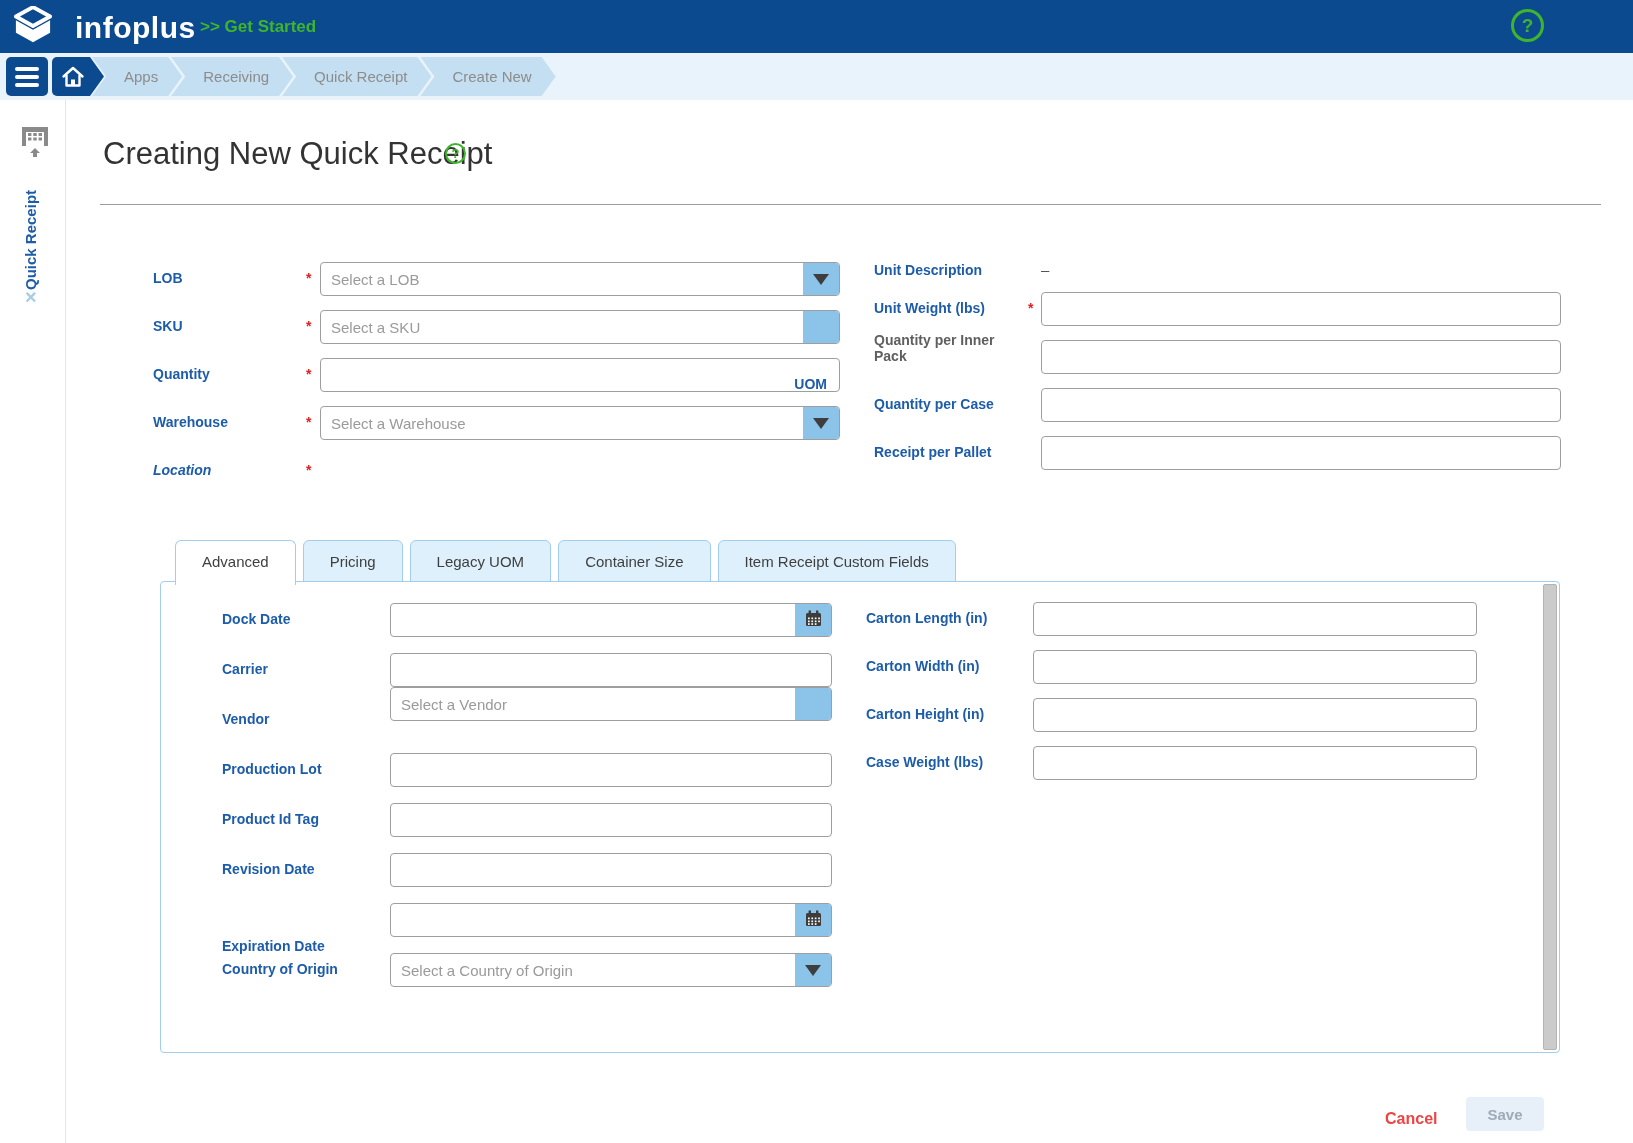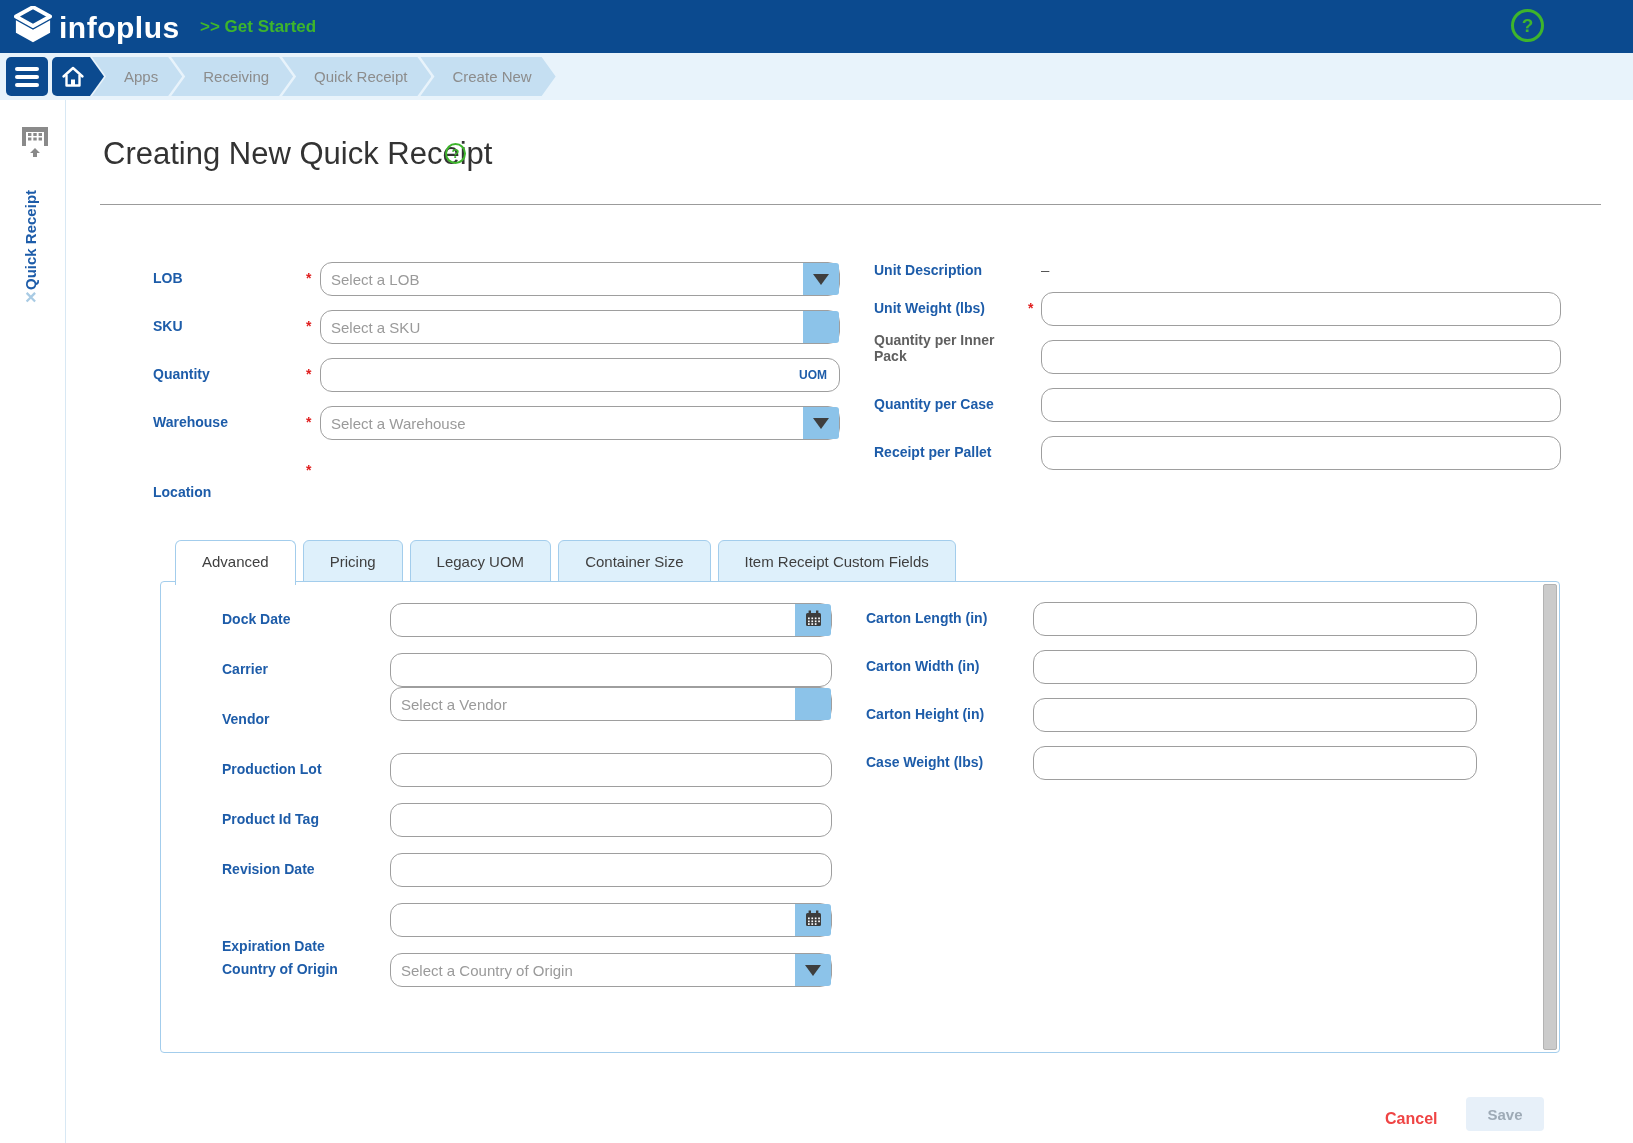--- a/index.html
+++ b/index.html
@@ -3,21 +3,21 @@
 <meta charset="utf-8">
 <style>
   html,body{margin:0;padding:0;background:#fff;}
   #screen{position:relative;width:1633px;height:1143px;overflow:hidden;background:#fff;
           font-family:"Liberation Sans", sans-serif;}
   .abs{position:absolute;}
 
   
   .navbar{left:0;top:0;width:1633px;height:53px;background:#0b4a8f;}
   .logo{left:14px;top:6px;display:flex;align-items:center;gap:7px;}
-  .logo-text{color:#fff;font-size:30px;font-weight:600;letter-spacing:.5px;}
+  .logo-text{color:#fff;font-size:30px;font-weight:600;letter-spacing:.5px;margin-left:16px;}
   .get-started{left:200px;top:0;height:53px;line-height:53px;color:#3eb52c;font-size:17px;font-weight:bold;cursor:pointer;}
   .search-box{left:903px;top:7px;width:568px;height:37px;background:#fff;border-radius:6px;display:flex;align-items:center;}
   .search-box input{border:none;outline:none;background:transparent;font-size:19px;width:480px;
                     font-family:"Liberation Sans", sans-serif;color:#5b87b5;}
   .search-box input::placeholder{color:#a9cbe8;}
   .help-ring{left:1511px;top:9px;width:27px;height:27px;border:3px solid #3eb52c;border-radius:50%;
              color:#3eb52c;font-size:19px;font-weight:bold;text-align:center;line-height:27px;cursor:pointer;}
 
   
   .crumb-bar{left:0;top:53px;width:1633px;height:47px;background:#e8f3fb;}
@@ -44,30 +44,30 @@
   
   .page-title{left:103px;top:136px;font-size:31px;color:#333;}
   .title-help{left:445px;top:143px;width:17px;height:17px;border:2px solid #3eb52c;border-radius:50%;
               color:#3eb52c;font-size:13px;font-weight:bold;text-align:center;line-height:17px;cursor:pointer;}
   .title-divider{left:100px;top:204px;width:1501px;height:1px;background:#9b9b9b;}
 
   
   .lbl{color:#1d5ca9;font-size:14px;font-weight:bold;line-height:32px;}
   .lbl.gray{color:#5f5f5f;line-height:16px;padding-top:0;}
   .req{color:#e01f1f;font-size:14px;font-weight:bold;line-height:32px;}
-  .input-box{height:32px;border:1px solid #9e9e9e;border-radius:12px;background:#fff;}
+  .input-box{height:32px;border:1px solid #9e9e9e;border-radius:4px;background:#fff;}
   .input-box input{border:none;outline:none;width:100%;height:100%;box-sizing:border-box;padding:0 10px;
                    border-radius:4px;font-size:15px;color:#333;background:transparent;
                    font-family:"Liberation Sans", sans-serif;}
   .input-box input::placeholder{color:#9a9a9a;}
   .input-box.with-addon input{padding-right:46px;}
   .addon{position:absolute;top:0;right:0;width:36px;height:100%;background:#8cc3e9;border-radius:0 3px 3px 0;
          display:flex;align-items:center;justify-content:center;cursor:pointer;}
   .tri{width:0;height:0;border-left:8px solid transparent;border-right:8px solid transparent;border-top:11px solid #3e3e3e;}
-  .uom-suffix{position:absolute;right:12px;top:0;line-height:32px;color:#1d5ca9;font-size:12px;font-weight:bold;}
+  .uom-suffix{position:absolute;right:12px;top:9px;line-height:32px;color:#1d5ca9;font-size:14px;font-weight:bold;}
   .dash-value{color:#555;font-size:15px;line-height:32px;}
 
   
   .tabs{left:168px;top:540px;display:flex;align-items:flex-start;gap:7px;}
   .tab{height:41px;line-height:41px;padding:0 26px;border:1px solid #a3cdec;border-radius:6px 6px 0 0;
        background:#def0fb;color:#3f3f3f;font-size:15px;cursor:pointer;box-sizing:content-box;}
   .tab.active{background:#fff;height:44px;line-height:42px;border-bottom:none;position:relative;z-index:3;margin-left:7px;}
   .panel{left:160px;top:581px;width:1398px;height:470px;border:1px solid #a3cdec;border-radius:4px;background:#fff;z-index:1;}
   .panel-scrollbar{position:absolute;top:2px;right:2px;bottom:2px;width:12px;background:#cbcbcb;
                    border:1px solid #b3b3b3;border-radius:2px;cursor:pointer;}
@@ -163,21 +163,21 @@
 
   <div class="abs lbl" style="left:153px;top:406px;width:150px;">Warehouse</div>
   <div class="abs req" style="left:306px;top:406px;">*</div>
   <div class="abs input-box with-addon" style="left:320px;top:406px;width:518px;">
     <input type="text" placeholder="Select a Warehouse" style="">
     <div class="addon">
         <span class="tri"></span>
       </div>
   </div>
 
-  <div class="abs lbl" style="left:153px;top:476px;width:150px;">Location</div>
+  <div class="abs lbl" style="left:153px;top:454px;width:150px;font-style:italic;">Location</div>
   <div class="abs req" style="left:306px;top:454px;">*</div>
 
   <div class="abs lbl" style="left:874px;top:254px;width:155px;">Unit Description</div>
   <div class="abs dash-value" style="left:1041px;top:254px;">–</div>
 
   <div class="abs lbl" style="left:874px;top:292px;width:155px;">Unit Weight (lbs)</div>
   <div class="abs req" style="left:1028px;top:292px;">*</div>
   <div class="abs input-box" style="left:1041px;top:292px;width:518px;">
     <input type="text" style="">
   </div>

